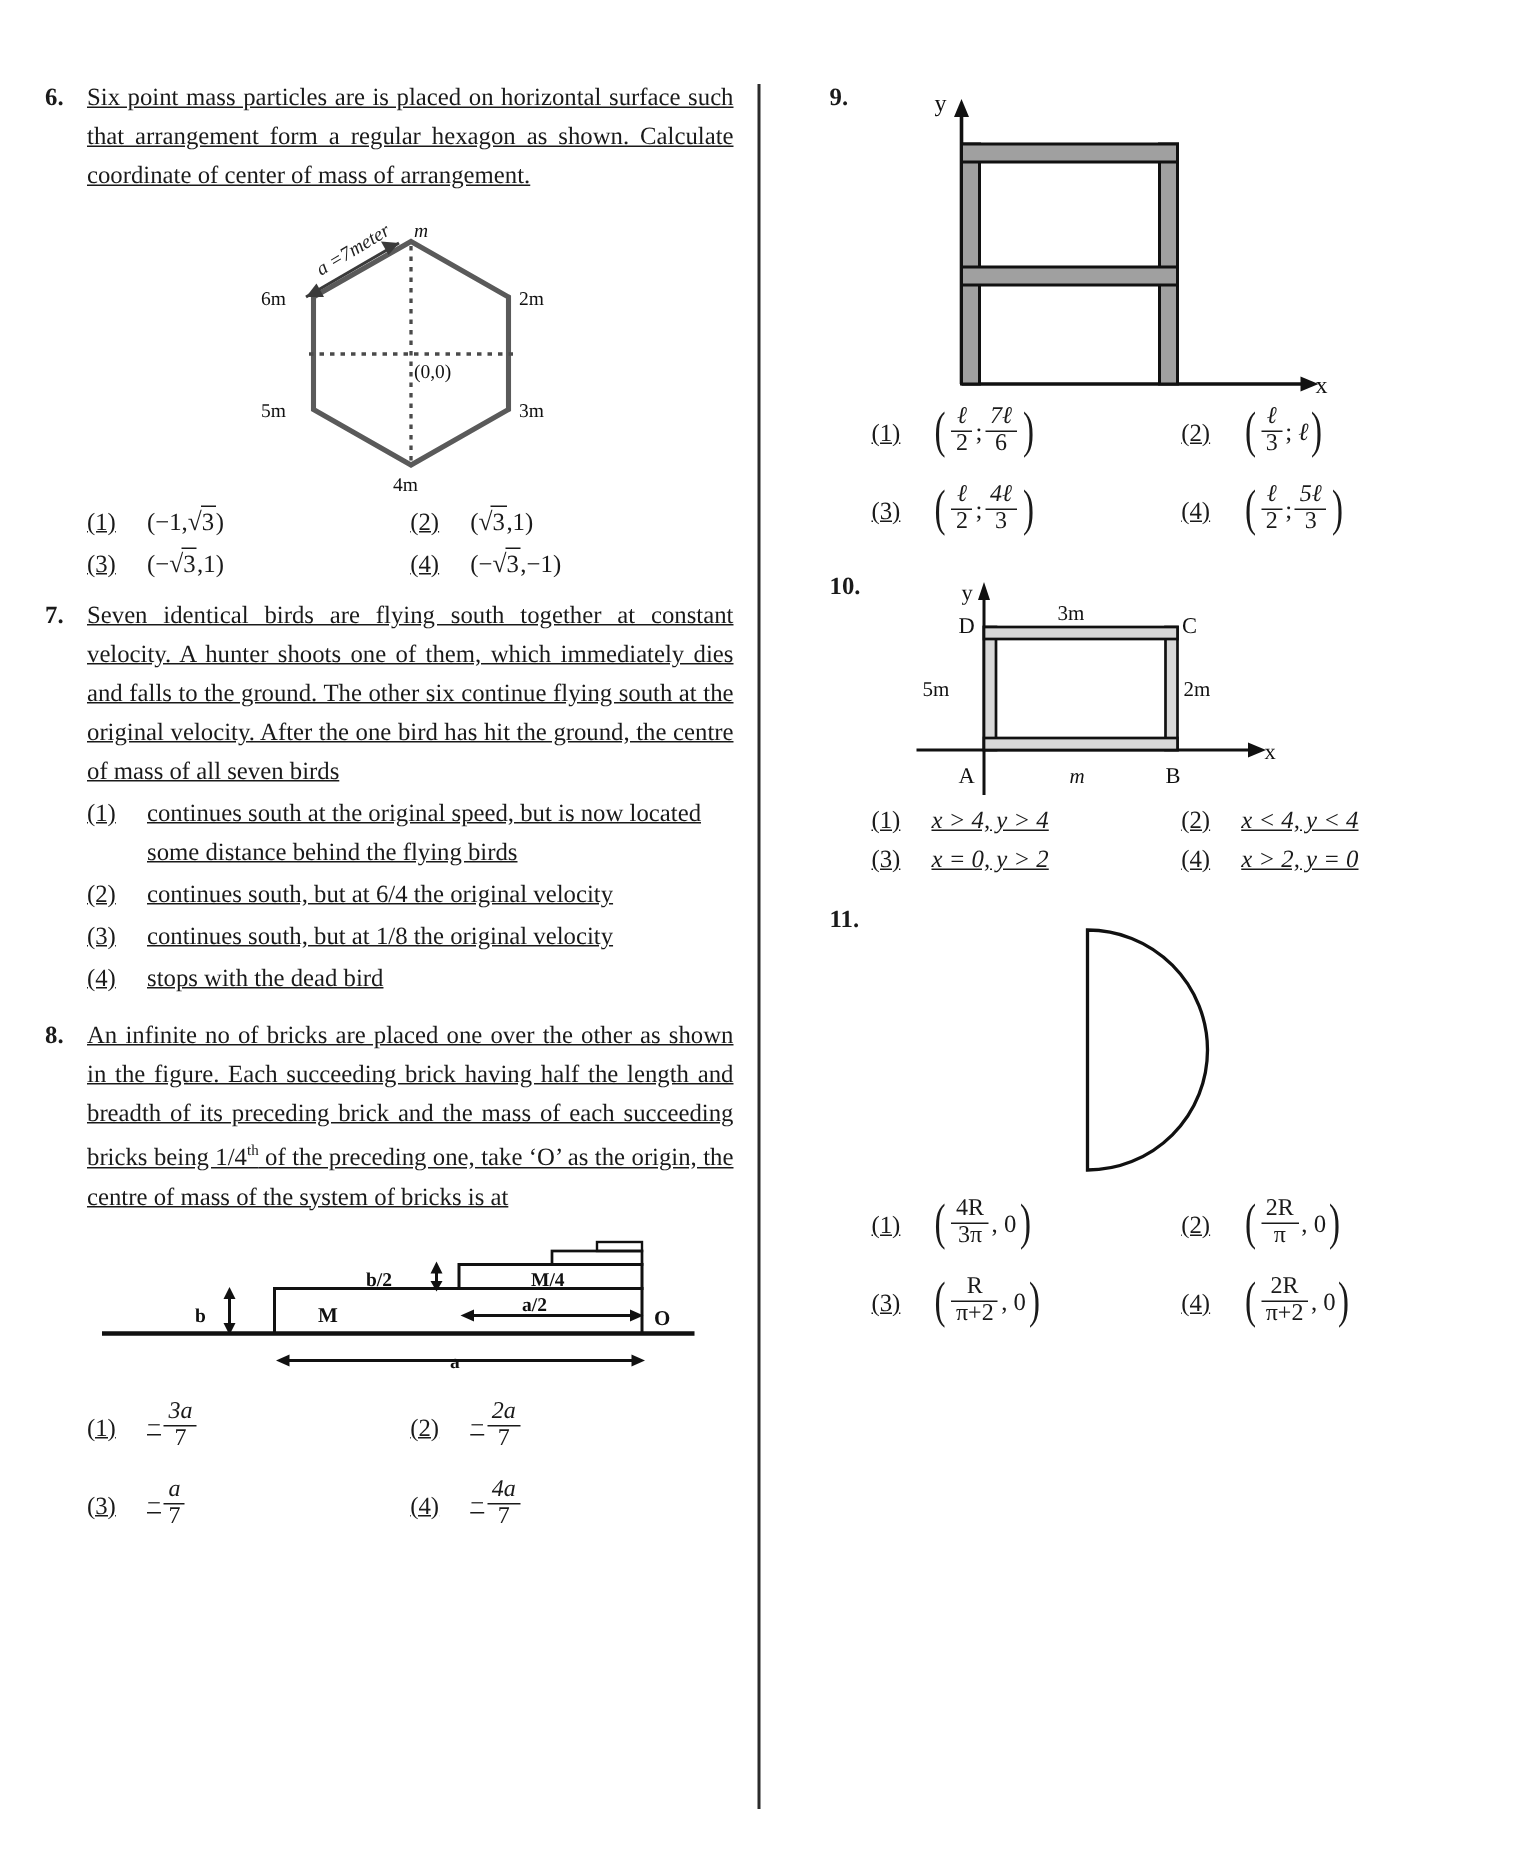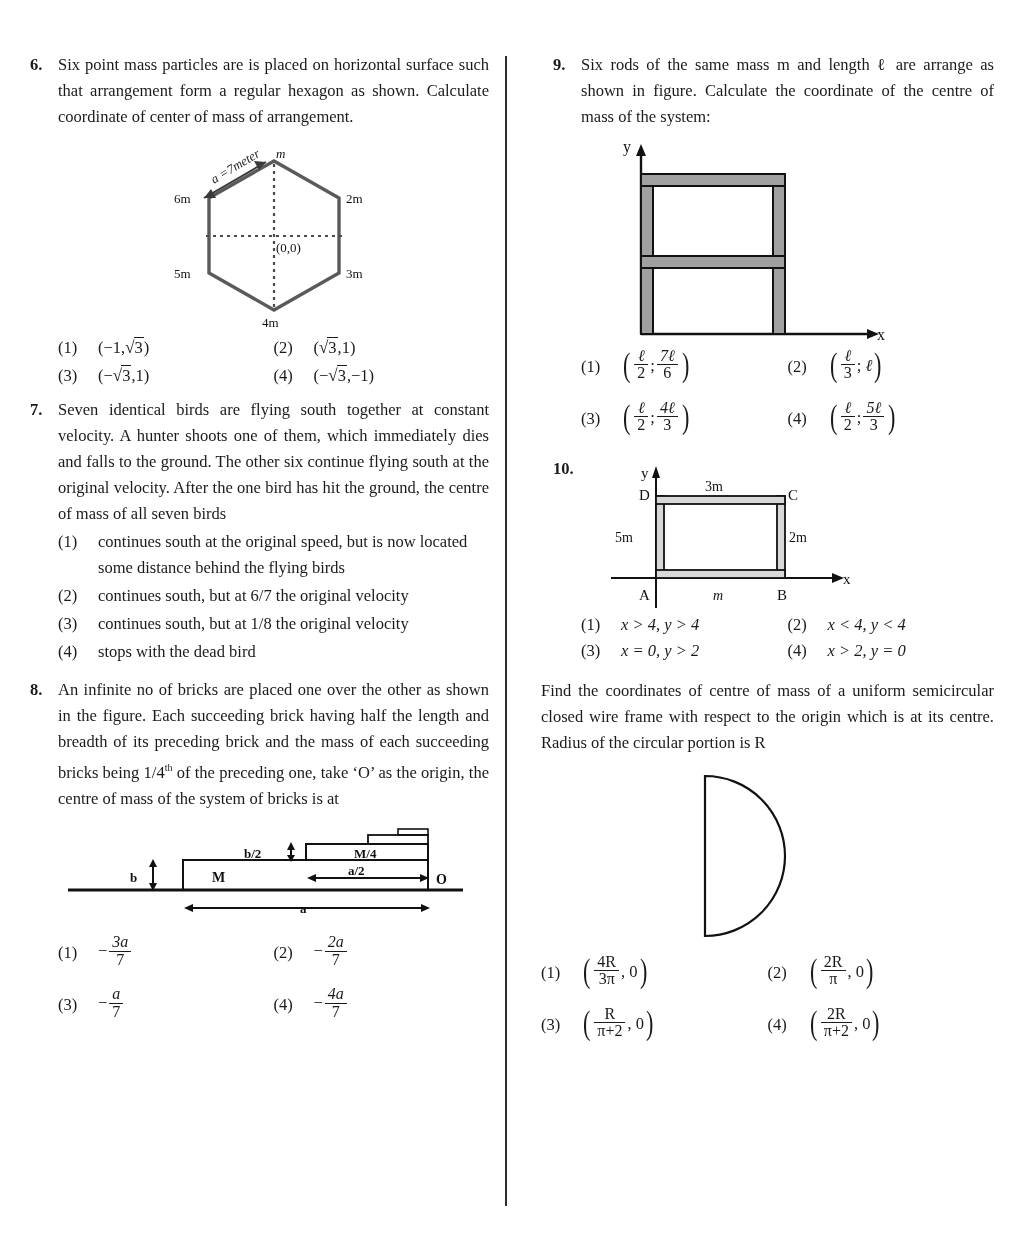--- a/index.html
+++ b/index.html
@@ -48,20 +48,21 @@
     flex: 0 0 40px;
     font-weight: bold;
     font-size: 16.5px;
     line-height: 26px;
     text-align: left;
     padding-left: 12px;
     box-sizing: border-box;
   }
   .q-body {
     flex: 1 1 auto;
+    text-decoration: underline;
   }
   .q-text {
     font-size: 16.5px;
     line-height: 26px;
     text-align: justify;
     text-justify: inter-word;
     margin: 0;
   }
   sup { font-size: 10px; vertical-align: super; }
   .ital { font-style: italic; }
@@ -201,21 +202,21 @@
       <div class="q-num">7.</div>
       <div class="q-body">
         <p class="q-text">Seven identical birds are flying south together at constant velocity. A hunter shoots one of them, which immediately dies and falls to the ground. The other six continue flying south at the original velocity. After the one bird has hit the ground, the centre of mass of all seven birds</p>
         <div class="opts" style="margin-top:2px;">
           <div class="opt opt-wide">
             <span class="opt-lbl">(1)</span>
             <span class="opt-val">continues south at the original speed, but is now located some distance behind the flying birds</span>
           </div>
           <div class="opt opt-wide">
             <span class="opt-lbl">(2)</span>
-            <span class="opt-val">continues south, but at 6/7 the original velocity</span>
+            <span class="opt-val">continues south, but at 6/4 the original velocity</span>
           </div>
           <div class="opt opt-wide">
             <span class="opt-lbl">(3)</span>
             <span class="opt-val">continues south, but at 1/8 the original velocity</span>
           </div>
           <div class="opt opt-wide">
             <span class="opt-lbl">(4)</span>
             <span class="opt-val">stops with the dead bird</span>
           </div>
         </div>
@@ -310,21 +311,20 @@
     </div>
   </div>
 
   <div class="divider"></div>
 
   <div class="column col-right">
 
     <div class="q">
       <div class="q-num">9.</div>
       <div class="q-body">
-        <p class="q-text">Six rods of the same mass m and length ℓ are arrange as shown in figure. Calculate the coordinate of the centre of mass of the system:</p>
 
         <div class="fig" style="margin-top:4px;">
           <svg width="310" height="210" viewBox="0 0 310 210">
 
             <line x1="60" y1="200" x2="60" y2="18" stroke="#111" stroke-width="2.4"></line>
             <polygon points="60,10 55,22 65,22" fill="#111"></polygon>
             <text x="42" y="18" font-size="16" fill="#111">y</text>
 
             <line x1="60" y1="200" x2="290" y2="200" stroke="#111" stroke-width="2.4"></line>
             <polygon points="298,200 286,195 286,205" fill="#111"></polygon>
@@ -437,22 +437,22 @@
           </div>
           <div class="opt">
             <span class="opt-lbl">(4)</span>
             <span class="opt-val ital">x &gt; 2, y = 0</span>
           </div>
         </div>
       </div>
     </div>
 
     <div class="q" style="margin-top:14px;">
-      <div class="q-body">
-        <p class="q-text">Find the coordinates of centre of mass of a uniform semicircular closed wire frame with respect to the origin which is at its centre. Radius of the circular portion is R</p>
+      <div class="q-num">11.</div>
+      <div class="q-body">
 
         <div class="fig fig-center" style="margin-top:10px;">
           <svg width="230" height="180" viewBox="0 0 230 180">
             <path d="M 52 10 L 52 170 A 80 80 0 0 0 52 10 Z" fill="none" stroke="#111" stroke-width="2.2"></path>
           </svg>
         </div>
 
         <div class="opts opts-tall" style="margin-top:6px;">
           <div class="opt">
             <span class="opt-lbl">(1)</span>

